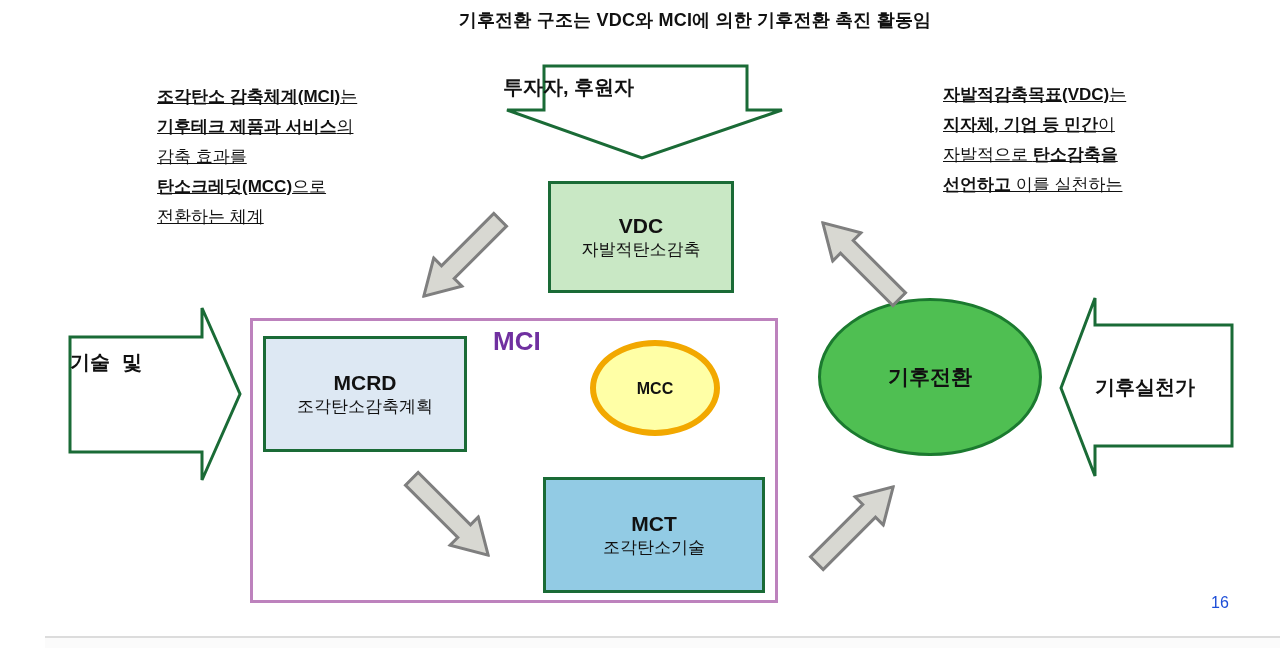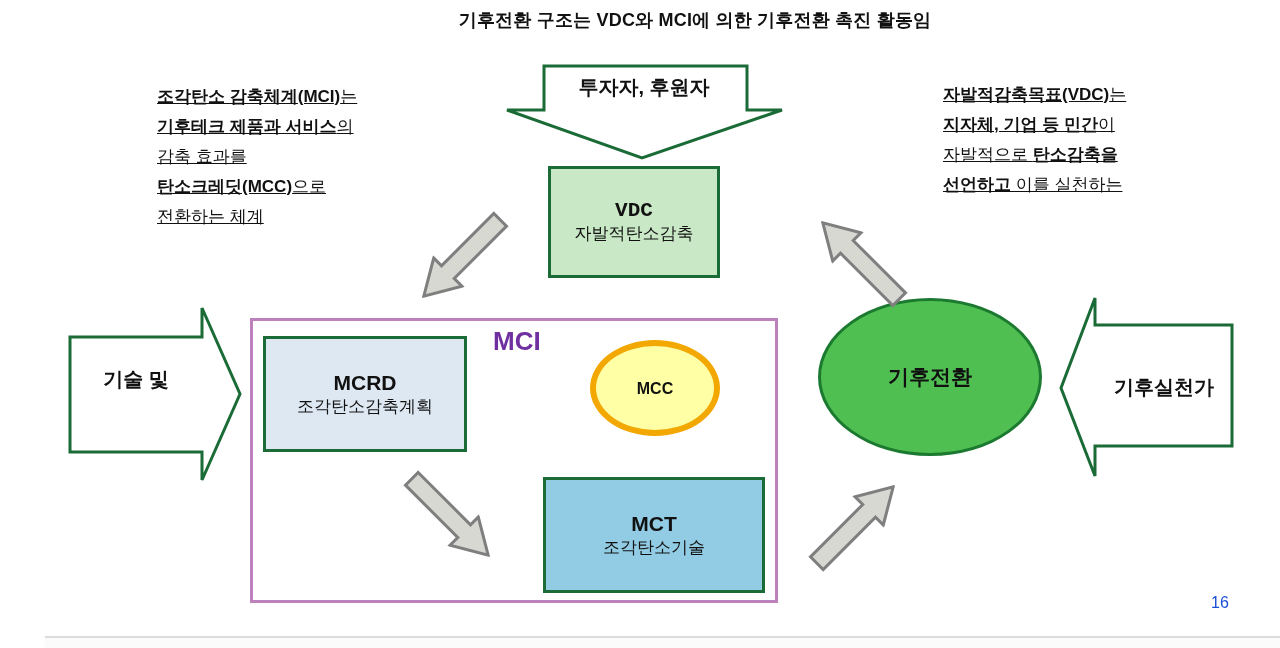--- a/index.html
+++ b/index.html
@@ -10,26 +10,26 @@
   .abs{position:absolute;}
   
   #title{left:0;top:8px;width:1300px;text-align:center;font-size:18px;font-weight:bold;letter-spacing:0.2px;}
   
   .note{font-size:17px;line-height:30px;white-space:nowrap;text-decoration:underline;}
   .note b{font-weight:bold;}
   #note-left{left:112px;top:82px;}
   #note-right{left:898px;top:80px;}
   
   .garrow{fill:#ffffff;stroke:var(--dark-green);stroke-width:3;stroke-linejoin:miter;}
-  .arrow-label{font-weight:bold;font-size:20px;text-align:center;white-space:nowrap;}
+  .arrow-label{font-weight:bold;font-size:20px;text-align:left;white-space:nowrap;}
   
   .node{display:flex;flex-direction:column;align-items:center;justify-content:center;box-sizing:border-box;text-align:center;}
   .node .t1{font-weight:bold;font-size:21px;line-height:25px;}
   .node .t2{font-size:17px;line-height:23px;}
-  #vdc-box{left:503px;top:166px;width:172px;height:112px;background:var(--vdc-fill);border:3px solid var(--dark-green);font-family:Liberation Mono, monospace;}
+  #vdc-box{left:503px;top:181px;width:186px;height:112px;background:var(--vdc-fill);border:3px solid var(--dark-green);}
   #mci-box{left:205px;top:318px;width:528px;height:285px;background:#ffffff;border:3px solid var(--purple-border);box-sizing:border-box;}
   #mci-label{left:448px;top:326px;font-size:26px;font-weight:bold;color:var(--purple-text);}
   #mcrd-box{left:218px;top:336px;width:204px;height:116px;background:var(--mcrd-fill);border:3px solid var(--dark-green);}
   #mct-box{left:498px;top:477px;width:222px;height:116px;background:var(--mct-fill);border:3px solid var(--dark-green);}
   #mcc-ellipse{left:545px;top:340px;width:130px;height:96px;background:var(--mcc-fill);border:6px solid var(--mcc-border);border-radius:50%;}
   #mcc-ellipse .t1{font-size:16px;text-align:center;}
   #climate-ellipse{left:773px;top:298px;width:224px;height:158px;background:var(--ellipse-fill);border:3px solid var(--ellipse-border);border-radius:50%;font-family:Liberation Serif, serif;}
   
   .gray-arrow{width:112px;height:44px;}
   .gray-arrow svg{display:block;}
@@ -61,21 +61,21 @@
     </div>
 
   <svg class="abs" style="left:458px;top:62px;" width="282" height="100">
     <polygon class="garrow" points="41,4 244,4 244,48 279,48 139,96 4,48 41,48"></polygon>
   </svg>
   <div class="abs arrow-label" style="left:458px;top:74px;width:282px;">투자자, 후원자</div>
 
   <svg class="abs" style="left:23px;top:306px;" width="175" height="178">
     <polygon class="garrow" points="2,31 134,31 134,2 172,88 134,174 134,146 2,146"></polygon>
   </svg>
-  <div class="abs arrow-label" style="left:25px;top:366px;width:132px;line-height:27px;">
+  <div class="abs arrow-label" style="left:25px;top:350px;width:132px;line-height:27px;font-family:Liberation Mono, monospace;">
     <div>기술 및</div>
   </div>
 
   <svg class="abs" style="left:1014px;top:296px;" width="176" height="183">
     <polygon class="garrow" points="2,92 36,2 36,29 173,29 173,150 36,150 36,180"></polygon>
   </svg>
   <div class="abs arrow-label" style="left:1050px;top:374px;width:138px;">기후실천가</div>
 
   <div id="vdc-box" class="abs node">
     <div class="t1">VDC</div>

